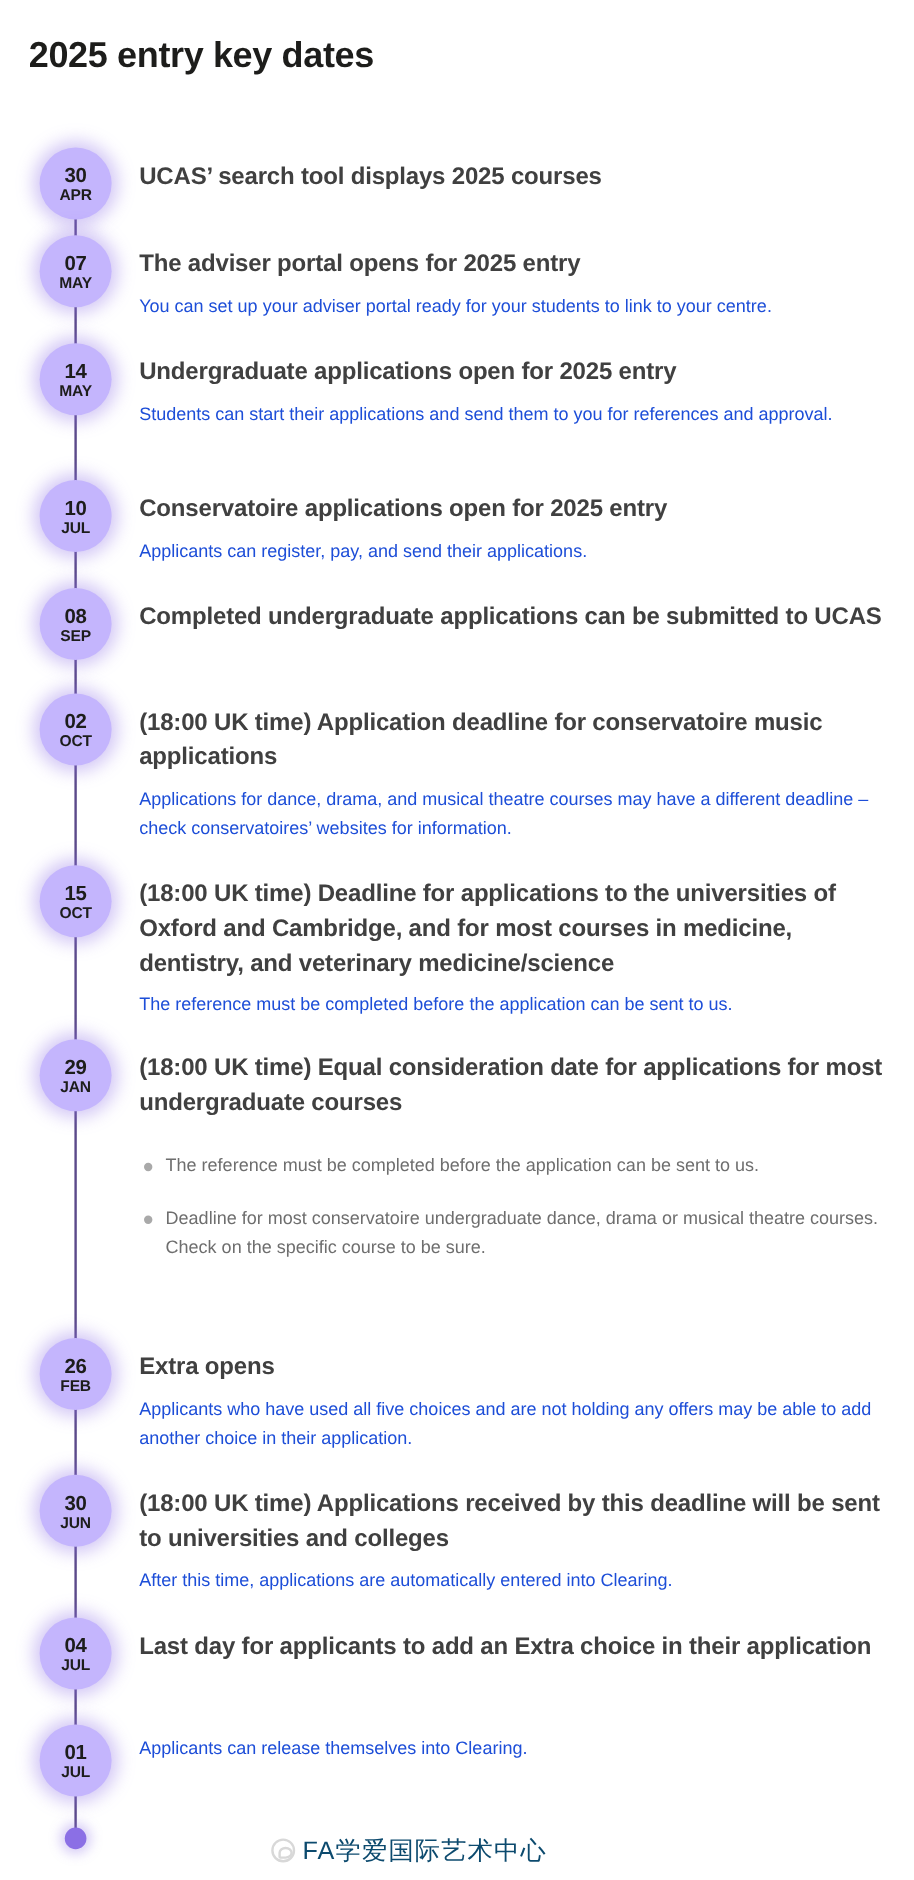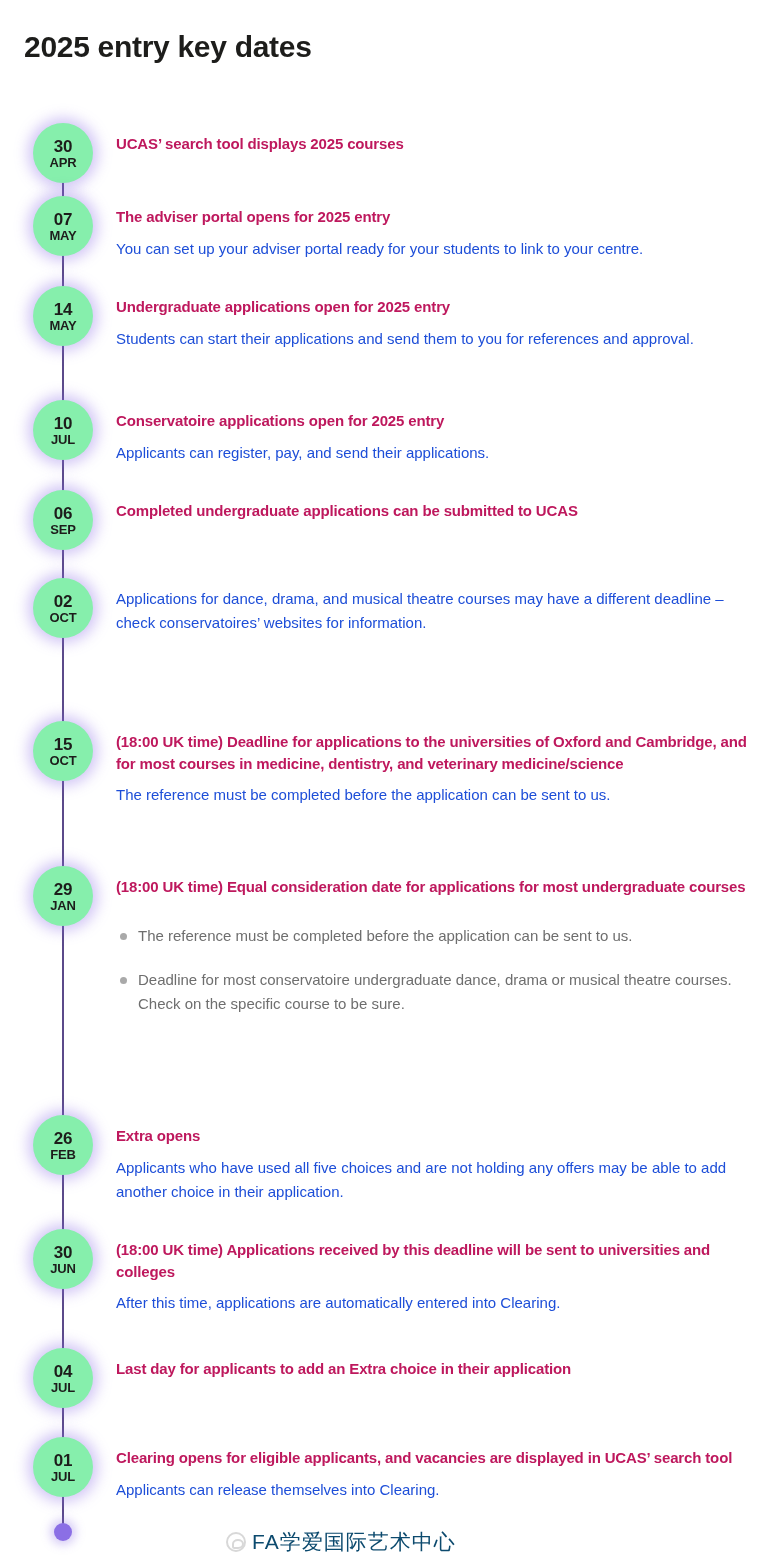--- a/index.html
+++ b/index.html
@@ -69,21 +69,21 @@
     padding-right: 12px;
   }
 
   .date-bubble {
     position: absolute;
     left: 33px;
     top: 0px;
     width: 60px;
     height: 60px;
     border-radius: 50%;
-    background: #86efac;
+    background: #c4b5fd;
     box-shadow: 0 0 14px 5px rgba(139,111,229,0.40);
     display: flex;
     flex-direction: column;
     align-items: center;
     justify-content: center;
     color: #1d1d1b;
     line-height: 1.0;
     z-index: 3;
   }
   .date-bubble .d {
@@ -94,23 +94,23 @@
   .date-bubble .m {
     font-size: 13px;
     font-weight: bold;
     letter-spacing: -0.2px;
     margin-top: 1px;
   }
 
   .entry-heading {
     margin: 0;
     padding-top: 10px;
-    font-size: 15px;
+    font-size: 20px;
     font-weight: bold;
-    color: #be185d;
+    color: #404040;
     line-height: 1.44;
     letter-spacing: -0.15px;
     font-family: "Liberation Sans", sans-serif;
   }
 
   .entry-desc {
     margin: 9px 0 0 0;
     font-size: 15px;
     color: #1d4ed8;
     line-height: 1.62;
@@ -224,30 +224,31 @@
         <div class="entry" style="position: absolute; left: 0px; right: 16px; top: 290px;">
           <div class="date-bubble">
             <span class="d">10</span>
             <span class="m">JUL</span>
           </div>
           <h2 class="entry-heading">Conservatoire applications open for 2025 entry</h2>
           <p class="entry-desc">Applicants can register, pay, and send their applications.</p>
         </div>
         <div class="entry" style="position: absolute; left: 0px; right: 0px; top: 380px;">
           <div class="date-bubble">
-            <span class="d">06</span>
+            <span class="d">08</span>
             <span class="m">SEP</span>
           </div>
           <h2 class="entry-heading">Completed undergraduate applications can be submitted to UCAS</h2>
         </div>
         <div class="entry" style="position: absolute; left: 0px; right: 0px; top: 468px;">
           <div class="date-bubble">
             <span class="d">02</span>
             <span class="m">OCT</span>
           </div>
+          <h2 class="entry-heading">(18:00 UK time) Application deadline for conservatoire music applications</h2>
           <p class="entry-desc">Applications for dance, drama, and musical theatre courses may have a different deadline – check conservatoires’ websites for information.</p>
         </div>
         <div class="entry" style="position: absolute; left: 0px; right: 0px; top: 611px;">
           <div class="date-bubble">
             <span class="d">15</span>
             <span class="m">OCT</span>
           </div>
           <h2 class="entry-heading">(18:00 UK time) Deadline for applications to the universities of Oxford and Cambridge, and for most courses in medicine, dentistry, and veterinary medicine/science</h2>
           <p class="entry-desc">The reference must be completed before the application can be sent to us.</p>
         </div>
@@ -283,21 +284,20 @@
             <span class="d">04</span>
             <span class="m">JUL</span>
           </div>
           <h2 class="entry-heading">Last day for applicants to add an Extra choice in their application</h2>
         </div>
         <div class="entry" style="position: absolute; left: 0px; right: 0px; top: 1327px;">
           <div class="date-bubble">
             <span class="d">01</span>
             <span class="m">JUL</span>
           </div>
-          <h2 class="entry-heading">Clearing opens for eligible applicants, and vacancies are displayed in UCAS’ search tool</h2>
           <p class="entry-desc">Applicants can release themselves into Clearing.</p>
         </div>
       </div>
     <div class="end-dot" id="end-dot" style="top: 1413px;"></div>
   </div>
 
   <div class="watermark">
     <span class="wb-logo"></span>
     <span>FA学爱国际艺术中心</span>
   </div>

